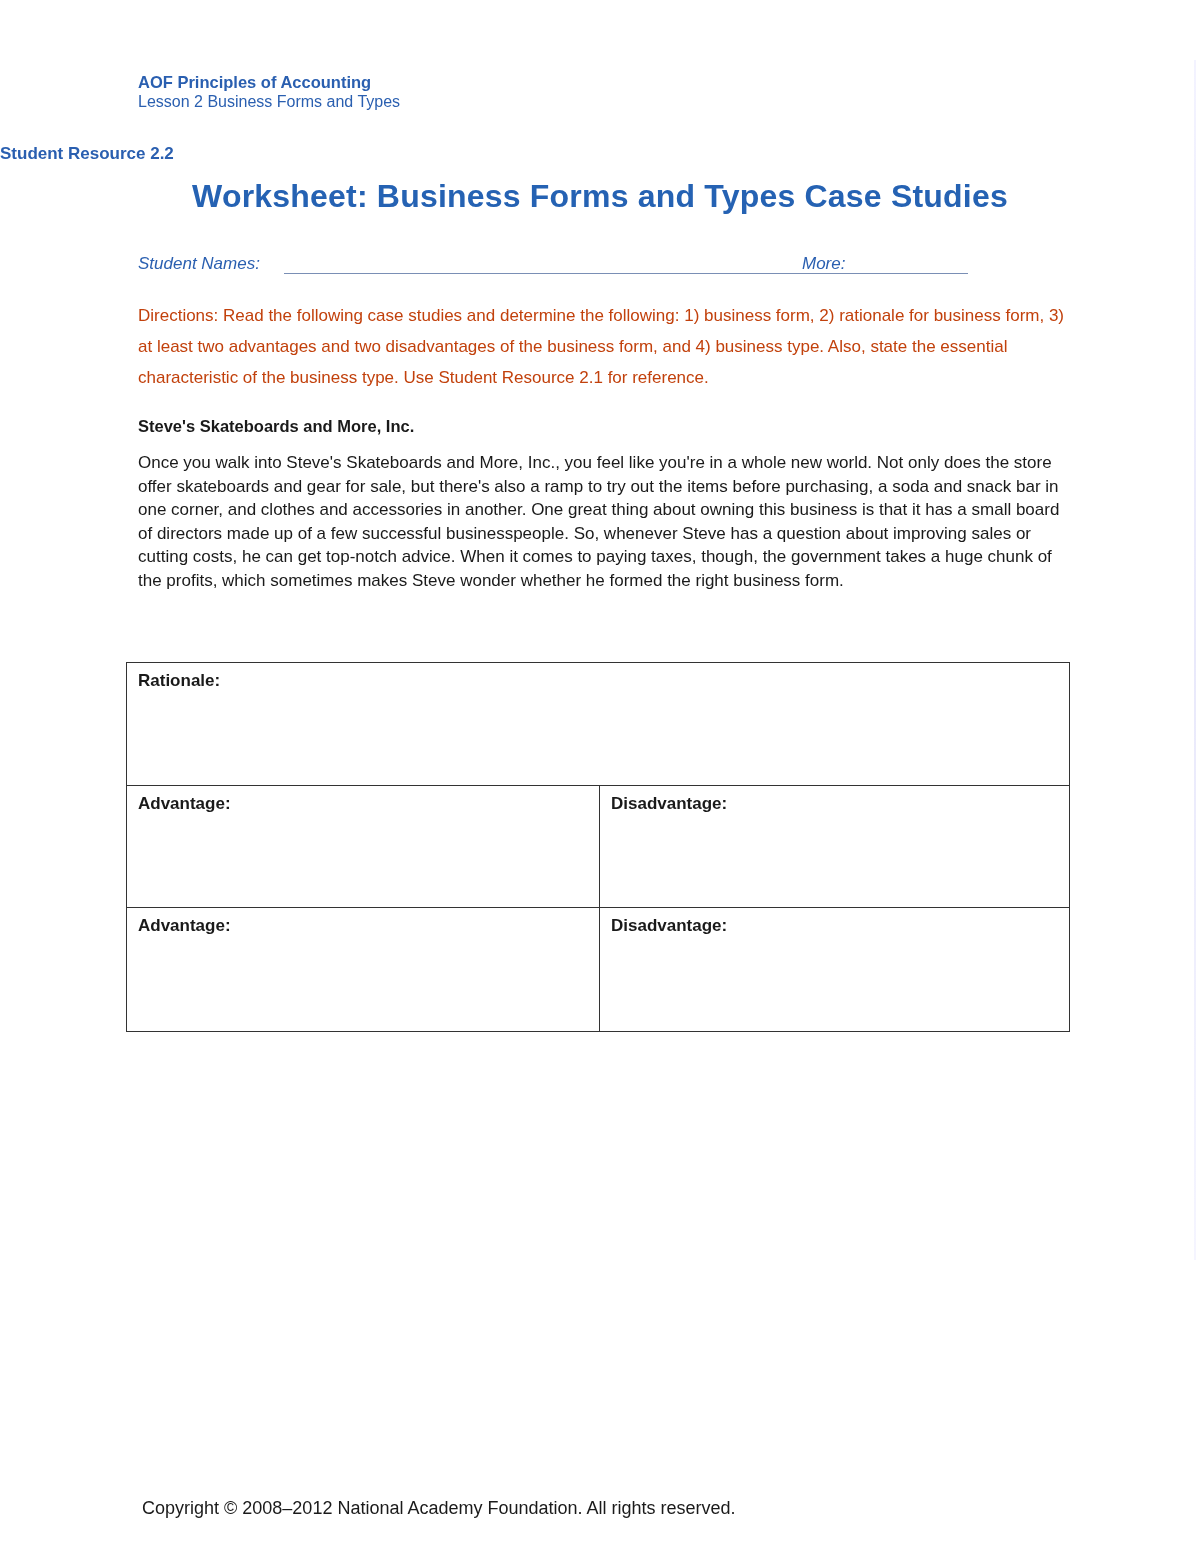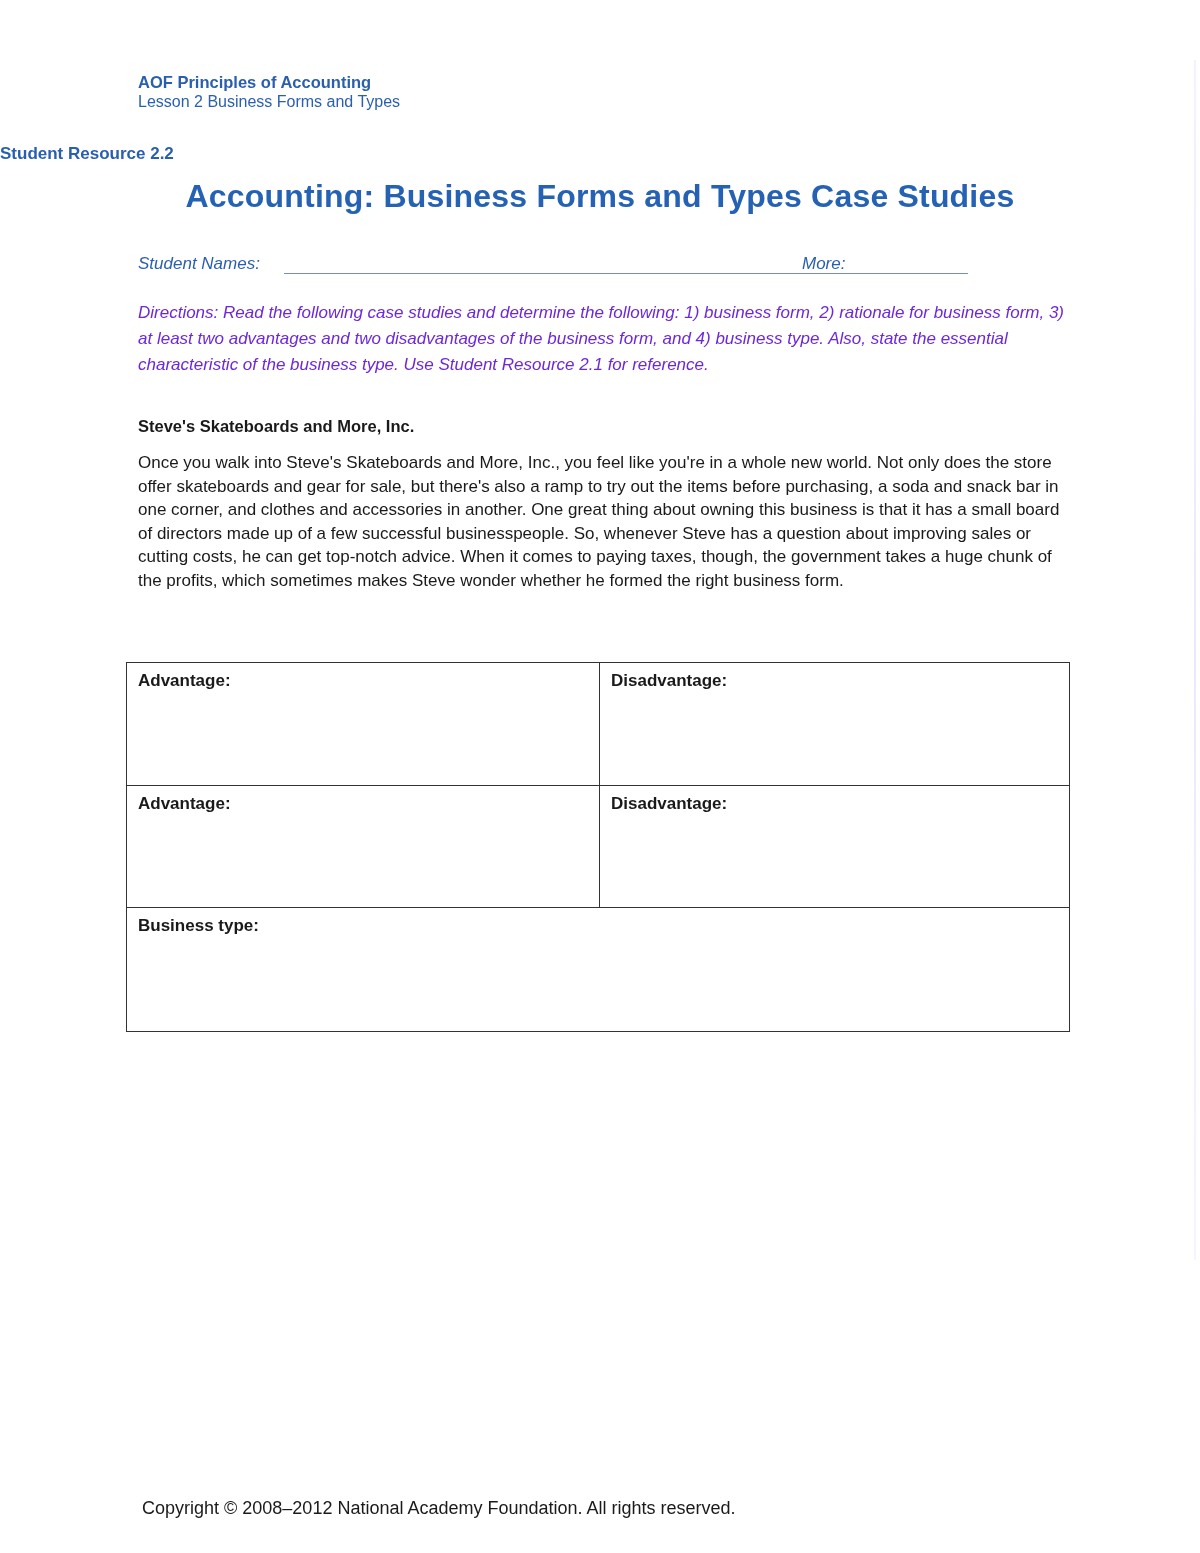--- a/index.html
+++ b/index.html
@@ -34,21 +34,21 @@
       position: absolute; left: 138px; top: 254px; width: 840px; height: 24px;
       font-size: 17px; font-style: italic; color: #2a5fb0;
     }
     .names-row .lbl { position: absolute; top: 0; }
     .names-row .line {
       position: absolute; top: 19px; height: 0;
       border-bottom: 1px solid #7a8fb5;
     }
     .directions {
       position: absolute; left: 138px; top: 300px; width: 930px;
-      font-size: 17px; font-style: italic; color: #6d28d9; line-height: 26px;
+      font-size: 17px; color: #c2410c; line-height: 31px;
     }
     .case-title {
       position: absolute; left: 138px; top: 417px;
       font-size: 16.5px; font-weight: bold; color: #1a1a1a;
     }
     .case-body {
       position: absolute; left: 138px; top: 451px; width: 930px;
       font-size: 17px; line-height: 23.6px; color: #1a1a1a;
     }
     .grid {
@@ -76,51 +76,51 @@
 
 <div class="scan-edge"></div>
 
 <div class="header-course">AOF Principles of Accounting</div>
 <div class="header-lesson">
   <b>Lesson 2</b>
   <span>Business Forms and Types</span>
 </div>
 
 <div class="resource">Student Resource 2.2</div>
-<div class="title">Accounting: Business Forms and Types Case Studies</div>
+<div class="title">Worksheet: Business Forms and Types Case Studies</div>
 
 <div class="names-row">
   <span class="lbl" style="left:0">Student Names:</span>
   <span class="line" style="left:146px; width:652px"></span>
   <span class="lbl" style="left:664px">More:</span>
   <span class="line" style="left:710px; width:120px"></span>
 </div>
 
 <div class="directions">Directions: Read the following case studies and determine the following: 1) business form, 2) rationale for business form, 3) at least two advantages and two disadvantages of the business form, and 4) business type. Also, state the essential characteristic of the business type. Use Student Resource 2.1 for reference.</div>
 
 <div class="case-title">Steve's Skateboards and More, Inc.</div>
 <div class="case-body">Once you walk into Steve's Skateboards and More, Inc., you feel like you're in a whole new world. Not only does the store offer skateboards and gear for sale, but there's also a ramp to try out the items before purchasing, a soda and snack bar in one corner, and clothes and accessories in another. One great thing about owning this business is that it has a small board of directors made up of a few successful businesspeople. So, whenever Steve has a question about improving sales or cutting costs, he can get top-notch advice. When it comes to paying taxes, though, the government takes a huge chunk of the profits, which sometimes makes Steve wonder whether he formed the right business form.</div>
 
 <div class="grid">
+  <div class="row">
+    <div class="cell">
+      <span class="cell-label">Rationale:</span>
+    </div>
+  </div>
   <div class="row">
     <div class="cell half">
       <span class="cell-label">Advantage:</span>
     </div>
     <div class="cell half2">
       <span class="cell-label">Disadvantage:</span>
     </div>
   </div>
   <div class="row">
     <div class="cell half">
       <span class="cell-label">Advantage:</span>
     </div>
     <div class="cell half2">
       <span class="cell-label">Disadvantage:</span>
     </div>
   </div>
-  <div class="row">
-    <div class="cell">
-      <span class="cell-label">Business type:</span>
-    </div>
-  </div>
 </div>
 
 <div class="footer">Copyright © 2008–2012 National Academy Foundation. All rights reserved.</div>
 
 </body></html>

